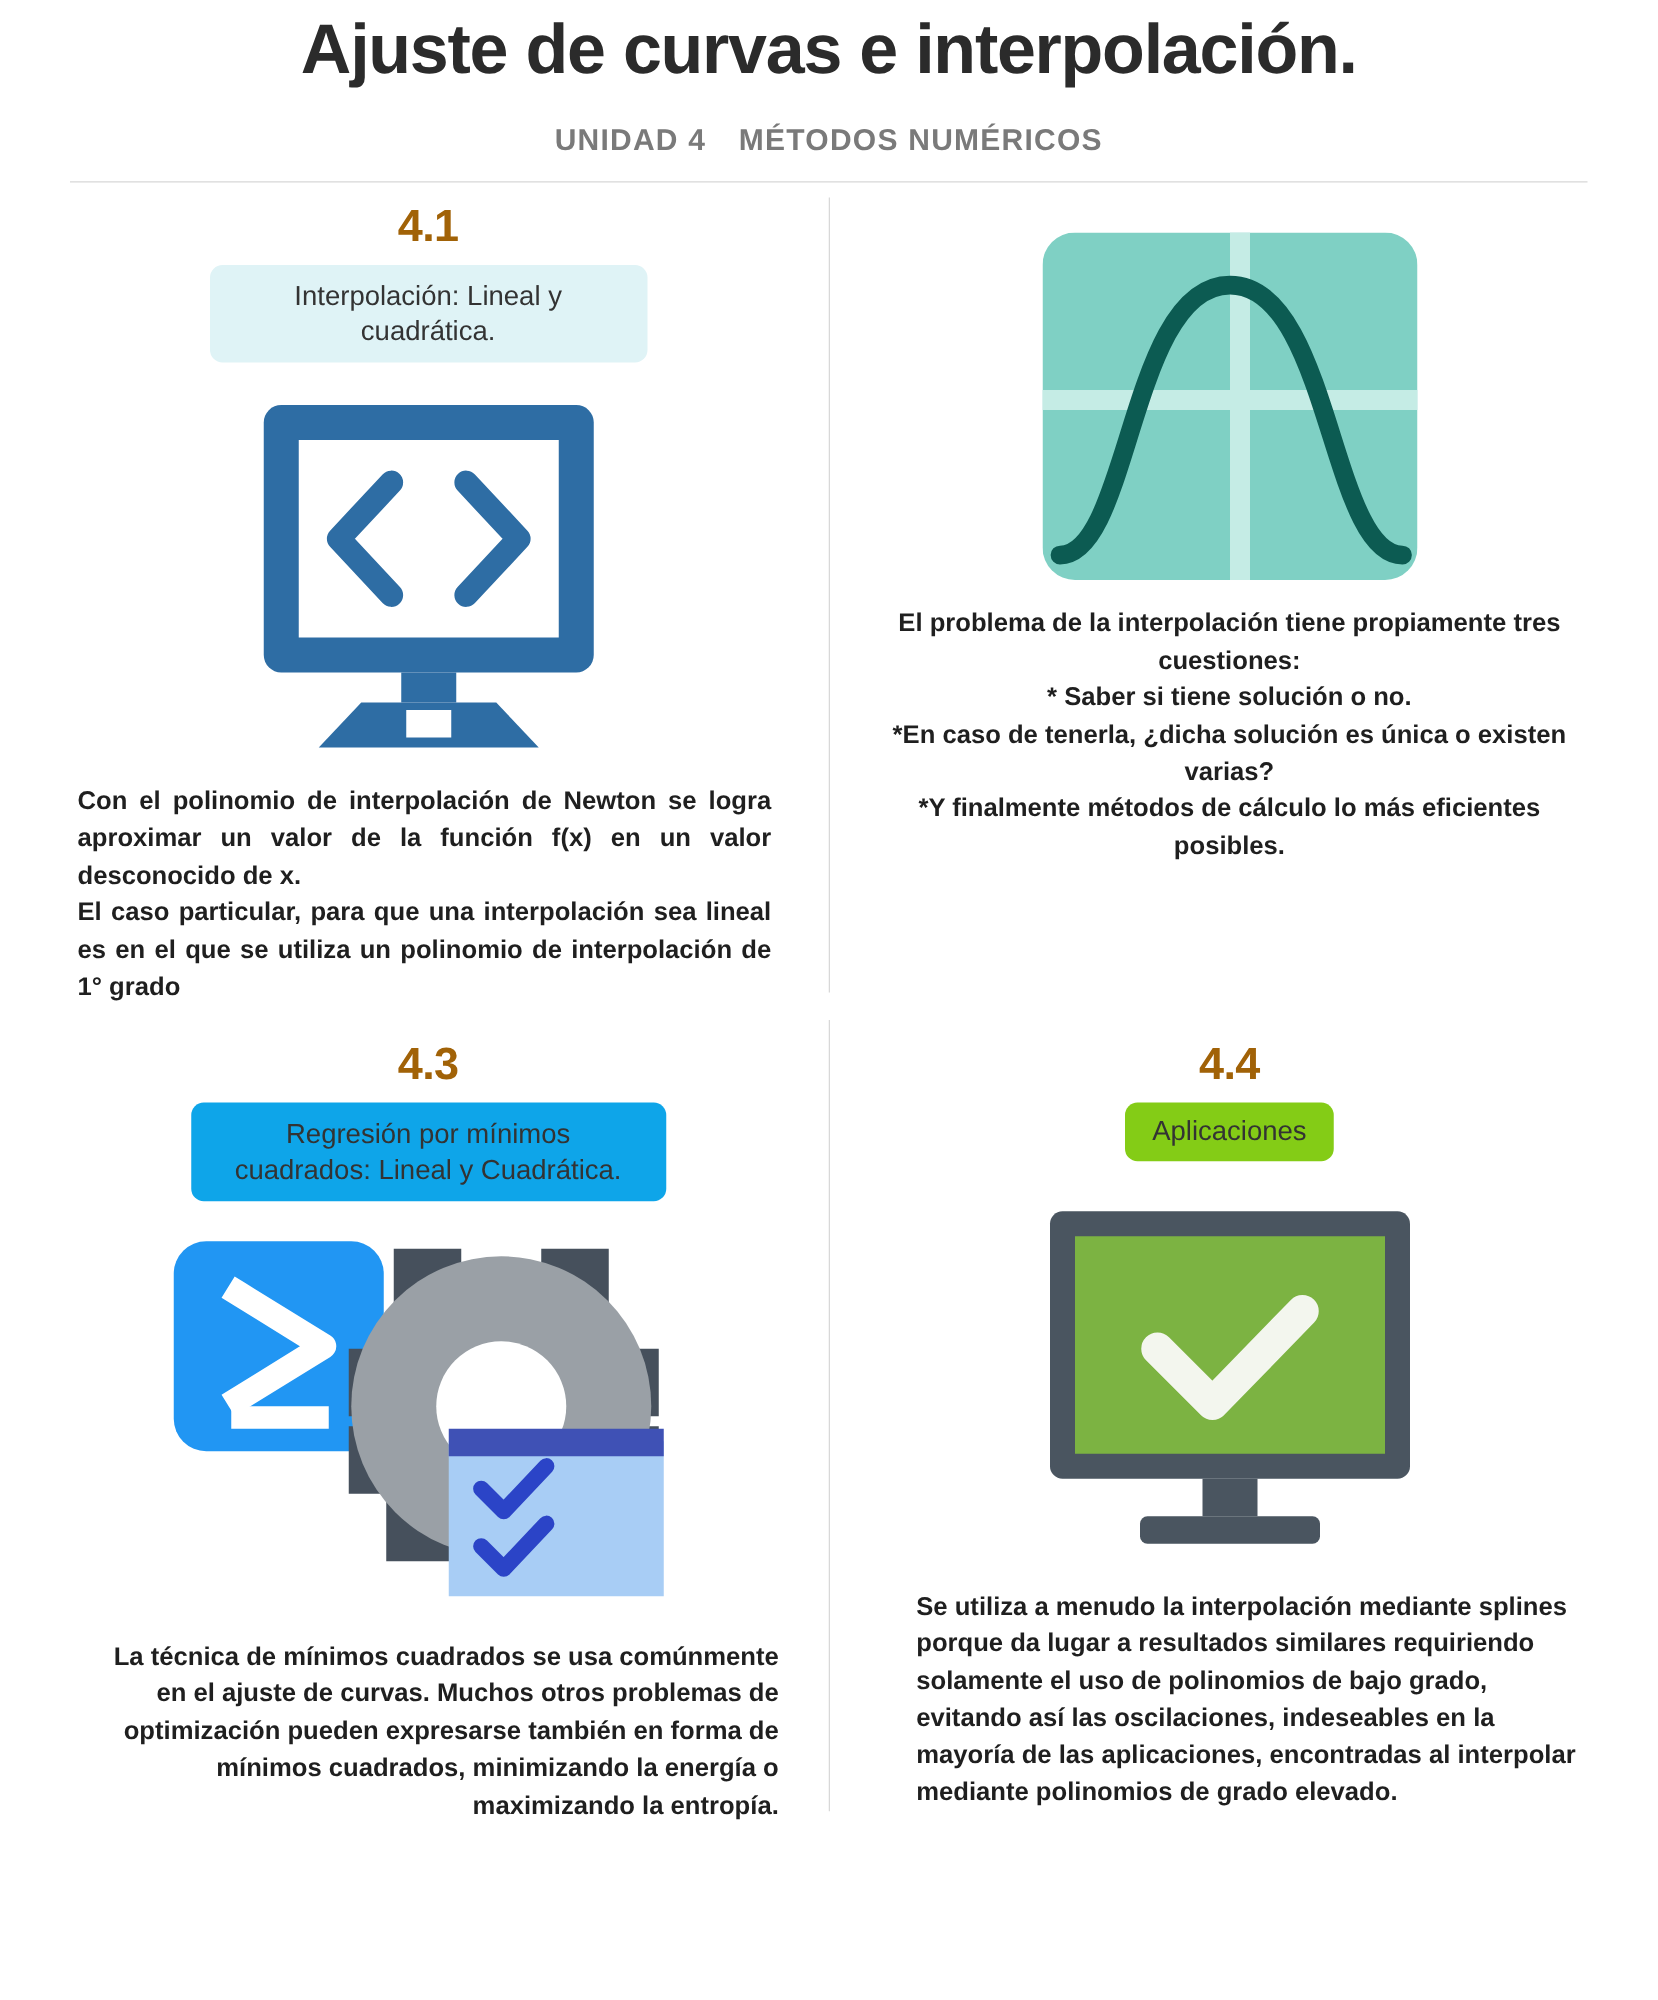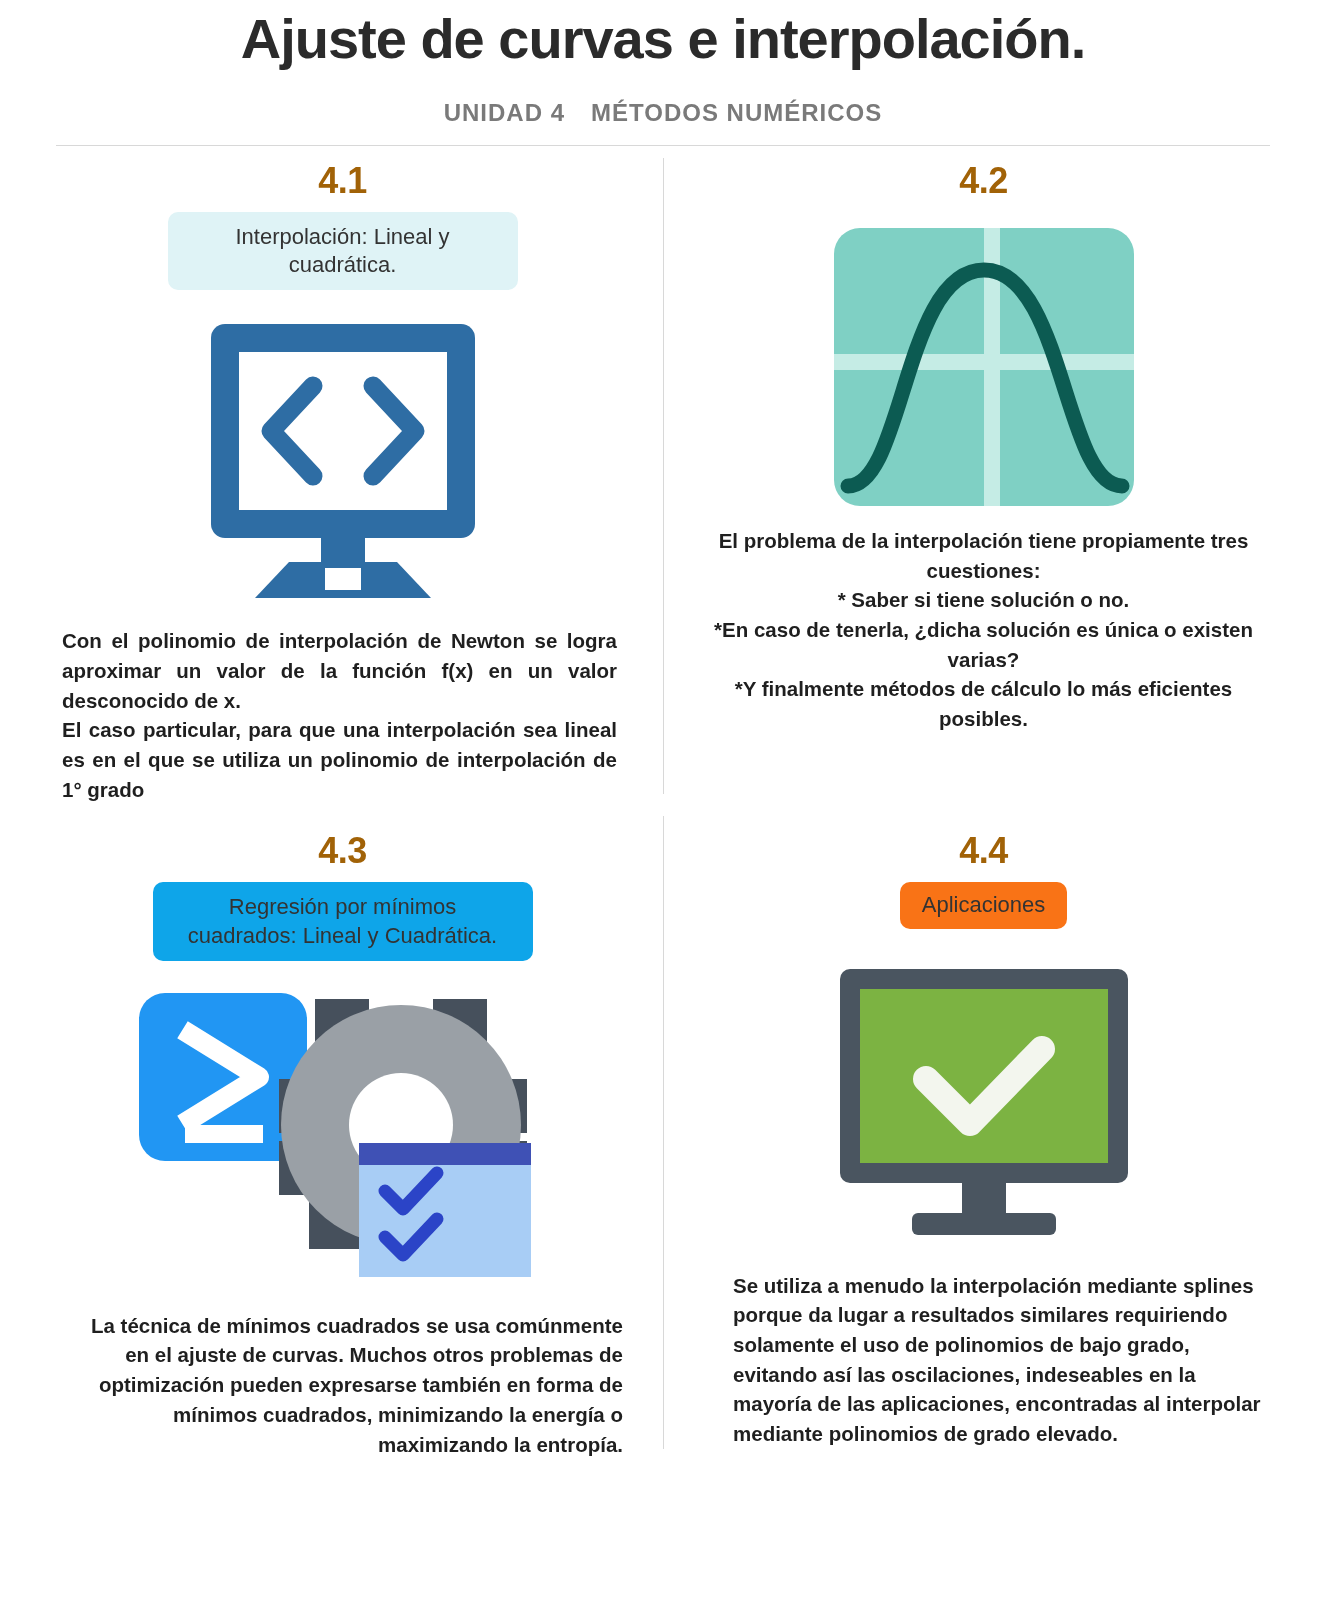--- a/index.html
+++ b/index.html
@@ -90,21 +90,21 @@
     padding: 11px 20px;
     font-size: 22px;
     line-height: 1.28;
     text-align: center;
     color: #333;
     max-width: 460px;
   }
   .pill-41 { background: #dff3f6; }
   .pill-42 { background: #c5c9f2; }
   .pill-43 { background: #0ea5e9; }
-  .pill-44 { background: #f97316; padding: 9px 22px; }
+  .pill-44 { background: #84cc16; padding: 9px 22px; }
 
   .art {
     display: flex;
     justify-content: center;
     align-items: center;
     margin-top: 26px;
   }
   .body-text {
     font-size: 20.5px;
     font-weight: bold;
@@ -156,21 +156,20 @@
           <rect x="132" y="252" width="36" height="22" fill="#ffffff"></rect>
         </svg>
       </div>
       <div class="body-text just">
         <p>Con el polinomio de interpolación de Newton se logra aproximar un valor de la función f(x) en un valor desconocido de x.</p>
         <p>El caso particular, para que una interpolación sea lineal es en el que se utiliza un polinomio de interpolación de 1° grado</p>
       </div>
     </div>
 
     <div class="cell right cell-42">
-      <div class="cell-num">4.2</div>
       <div class="art">
         <svg class="svg-icon" width="300" height="278" viewBox="0 0 300 278" aria-hidden="true">
           <rect x="0" y="0" width="300" height="278" rx="26" fill="#7fd0c4"></rect>
           <rect x="0" y="126" width="300" height="16" fill="#c5ece5"></rect>
           <rect x="150" y="0" width="16" height="278" fill="#c5ece5"></rect>
           <path d="M14 258 C70 258 70 42 150 42 C230 42 230 258 288 258" fill="none" stroke="#0c5b52" stroke-width="15" stroke-linecap="round"></path>
         </svg>
       </div>
       <div class="body-text center">
         <p>El problema de la interpolación tiene propiamente tres cuestiones:</p>

